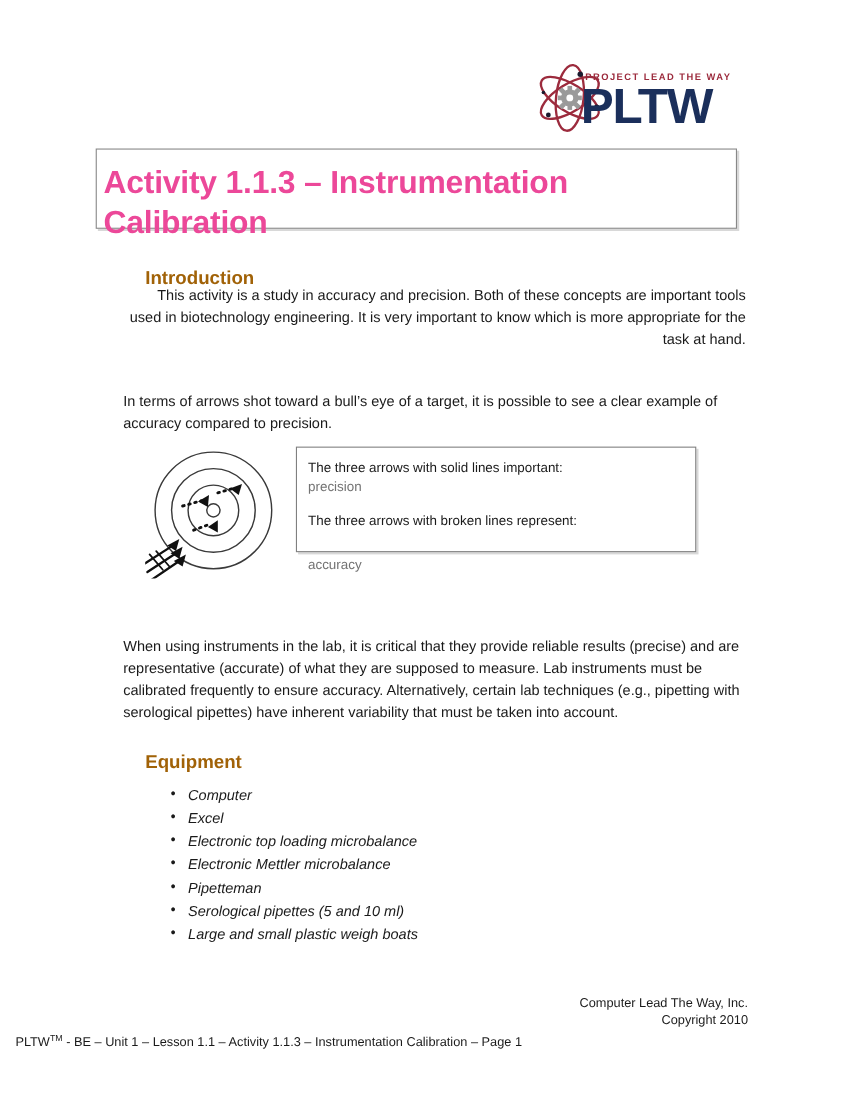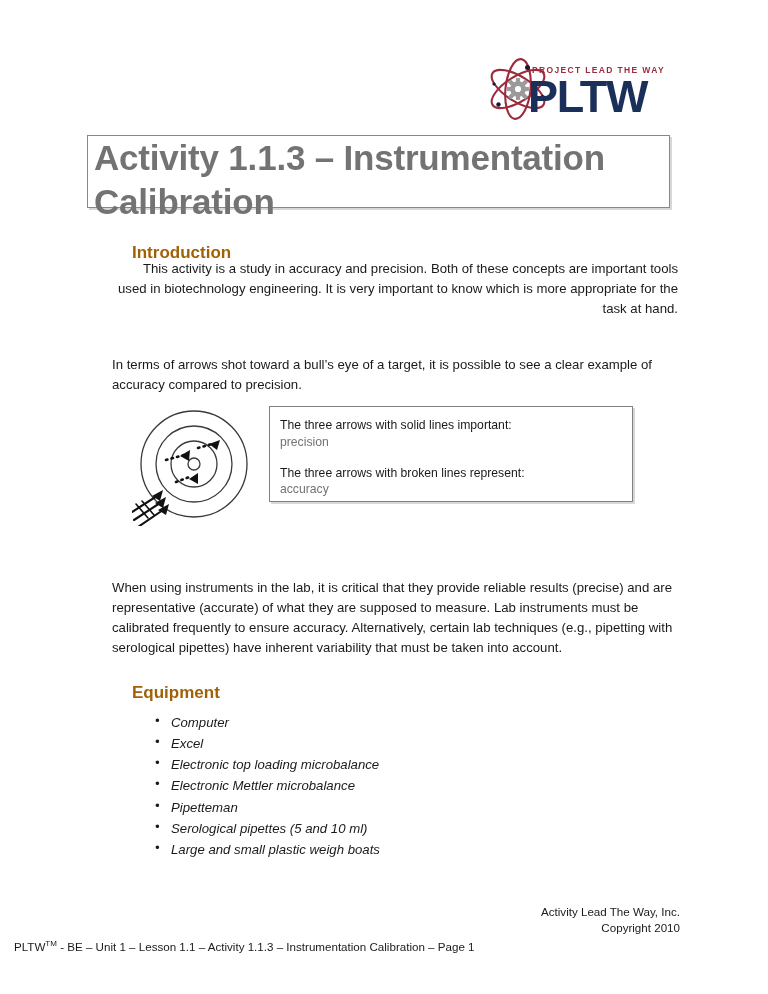--- a/index.html
+++ b/index.html
@@ -61,25 +61,25 @@
     left: 87px;
     top: 135px;
     width: 583px;
     height: 73px;
     border: 1px solid #888888;
     box-shadow: 2px 2px 0 #d8d8d8;
     box-sizing: border-box;
     background: #fff;
   }
   .title-text {
-    font-size: 35px;
-    font-weight: bold;
-    color: #737373;
+    font-size: 29px;
+    font-weight: bold;
+    color: #ec4899;
     line-height: 1.27;
-    margin: 0 0 0 6px;
+    margin: 12px 0 0 6px;
     letter-spacing: -0.2px;
   }
 
   
   .h2 {
     position: absolute;
     font-size: 17px;
     font-weight: bold;
     color: #a16207;
     left: 88px;
@@ -127,21 +127,21 @@
     color: #1a1a1a;
     line-height: 1.38;
     margin: 0;
   }
   .ab-a {
     font-size: 12.2px;
     color: #737373;
     line-height: 1.38;
     margin: 0 0 14px 0;
   }
-  .ab-a.last { margin-bottom: 0; }
+  .ab-a.last { margin-bottom: 0; margin-top: 24px; }
 
   
   .equip-list {
     position: absolute;
     left: 155px;
     top: 712px;
     margin: 0;
     padding: 0;
     list-style: none;
   }
@@ -280,16 +280,16 @@
   <li>Computer</li>
   <li>Excel</li>
   <li>Electronic top loading microbalance</li>
   <li>Electronic Mettler microbalance</li>
   <li>Pipetteman</li>
   <li>Serological pipettes (5 and 10 ml)</li>
   <li>Large and small plastic weigh boats</li>
 </ul>
 
 <div class="footer">
-  <div class="footer-right">Activity Lead The Way, Inc.</div>
+  <div class="footer-right">Computer Lead The Way, Inc.</div>
   <div class="footer-right">Copyright 2010</div>
   <div class="footer-center"><span>PLTW</span><span class="tm">TM</span><span> - BE – Unit 1 – Lesson 1.1 – Activity 1.1.3 – Instrumentation Calibration – Page 1</span></div>
 </div>
 
 </body></html>

